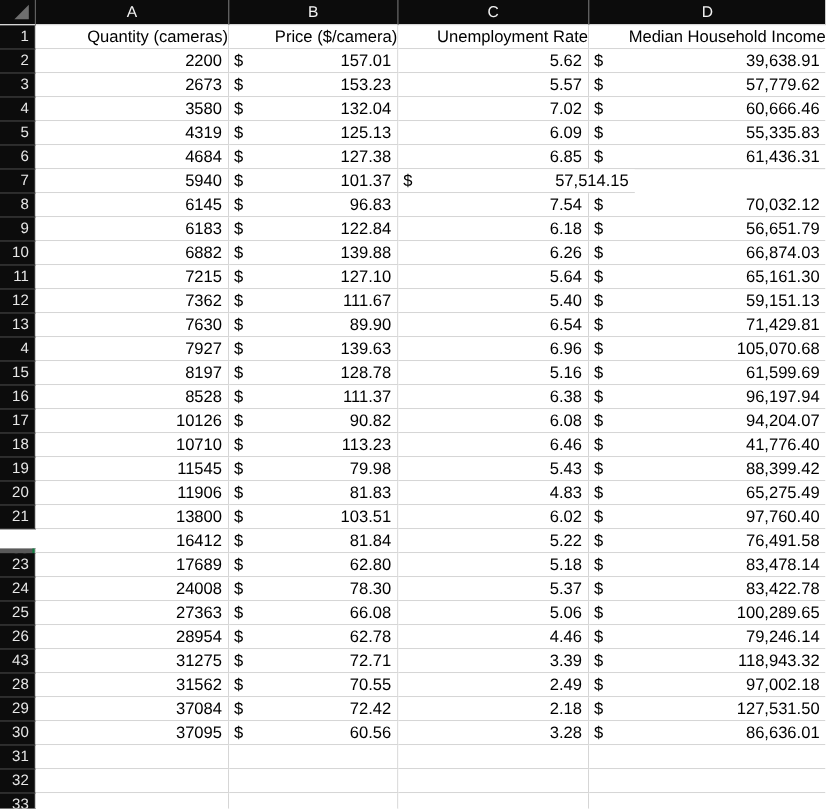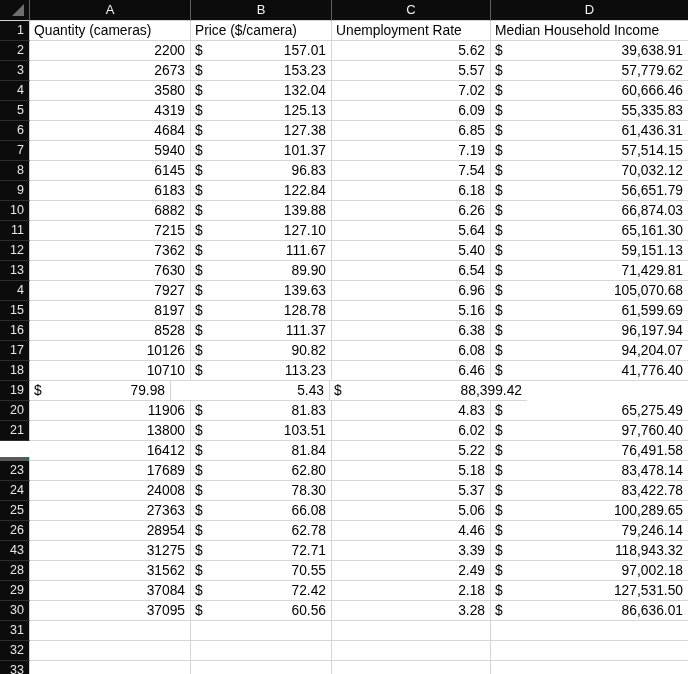--- a/index.html
+++ b/index.html
@@ -72,21 +72,21 @@
     background: #ffffff;
     color: #000000;
     font-size: 13.8px;
     line-height: 19px;
     border-right: 1px solid #d6d6d6;
     border-bottom: 1px solid #d6d6d6;
     white-space: nowrap;
     overflow: hidden;
     flex: none;
   }
-  .cell.label { text-align: left; padding-left: 4px; }
+  .cell.label { text-align: right; padding-left: 4px; }
   .cell.num   { text-align: right; padding-right: 5px; }
   .cell.acct  {
     display: flex;
     justify-content: space-between;
     padding-left: 4px;
     padding-right: 5px;
   }
 
   
   .w0 { width: 161px; }
@@ -179,21 +179,20 @@
         <span>61,436.31</span>
       </div>
     </div>
     <div class="r">
       <div class="rowhead">7</div>
       <div class="cell w0 num">5940</div>
       <div class="cell w1 acct">
         <span>$</span>
         <span>101.37</span>
       </div>
-      <div class="cell w2 num">7.19</div>
       <div class="cell w3 acct">
         <span>$</span>
         <span>57,514.15</span>
       </div>
     </div>
     <div class="r">
       <div class="rowhead">8</div>
       <div class="cell w0 num">6145</div>
       <div class="cell w1 acct">
         <span>$</span>
@@ -330,20 +329,21 @@
         <span>113.23</span>
       </div>
       <div class="cell w2 num">6.46</div>
       <div class="cell w3 acct">
         <span>$</span>
         <span>41,776.40</span>
       </div>
     </div>
     <div class="r">
       <div class="rowhead">19</div>
+      <div class="cell w0 num">11545</div>
       <div class="cell w1 acct">
         <span>$</span>
         <span>79.98</span>
       </div>
       <div class="cell w2 num">5.43</div>
       <div class="cell w3 acct">
         <span>$</span>
         <span>88,399.42</span>
       </div>
     </div>

